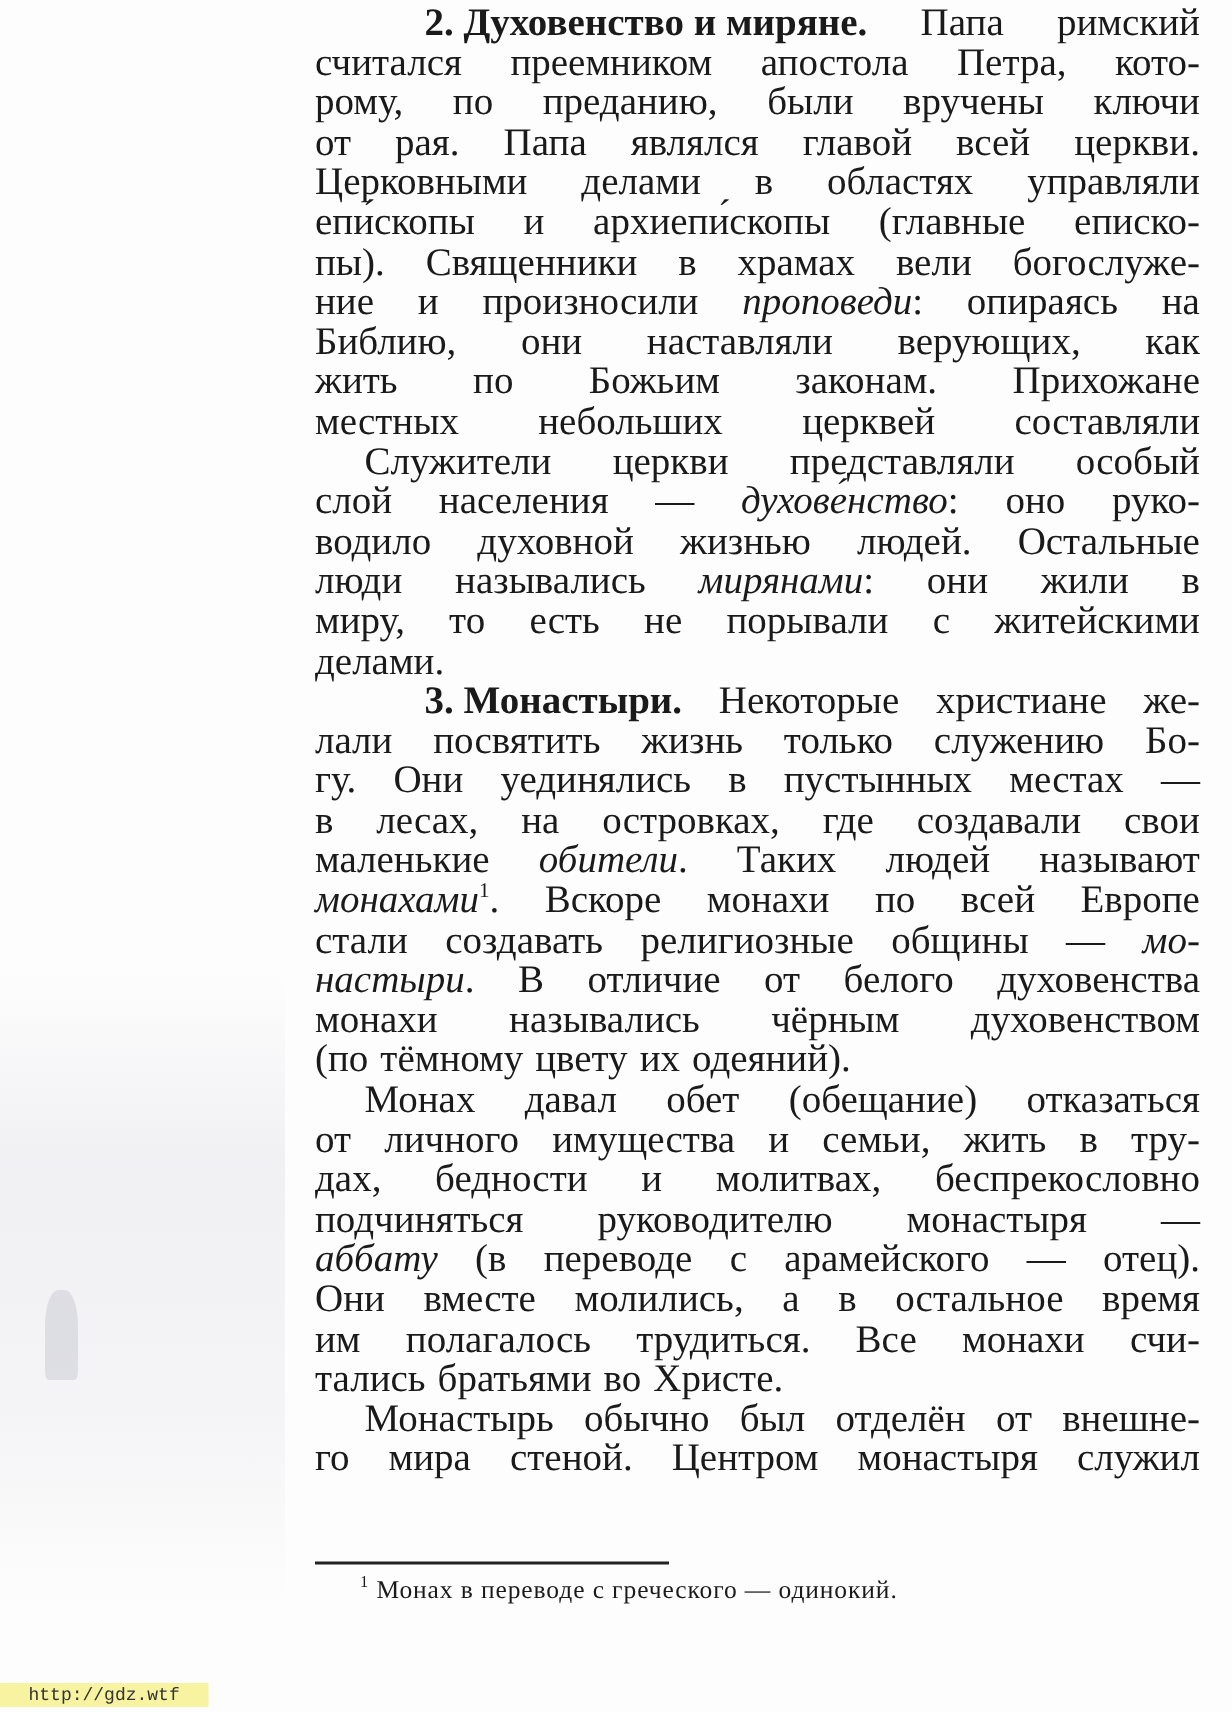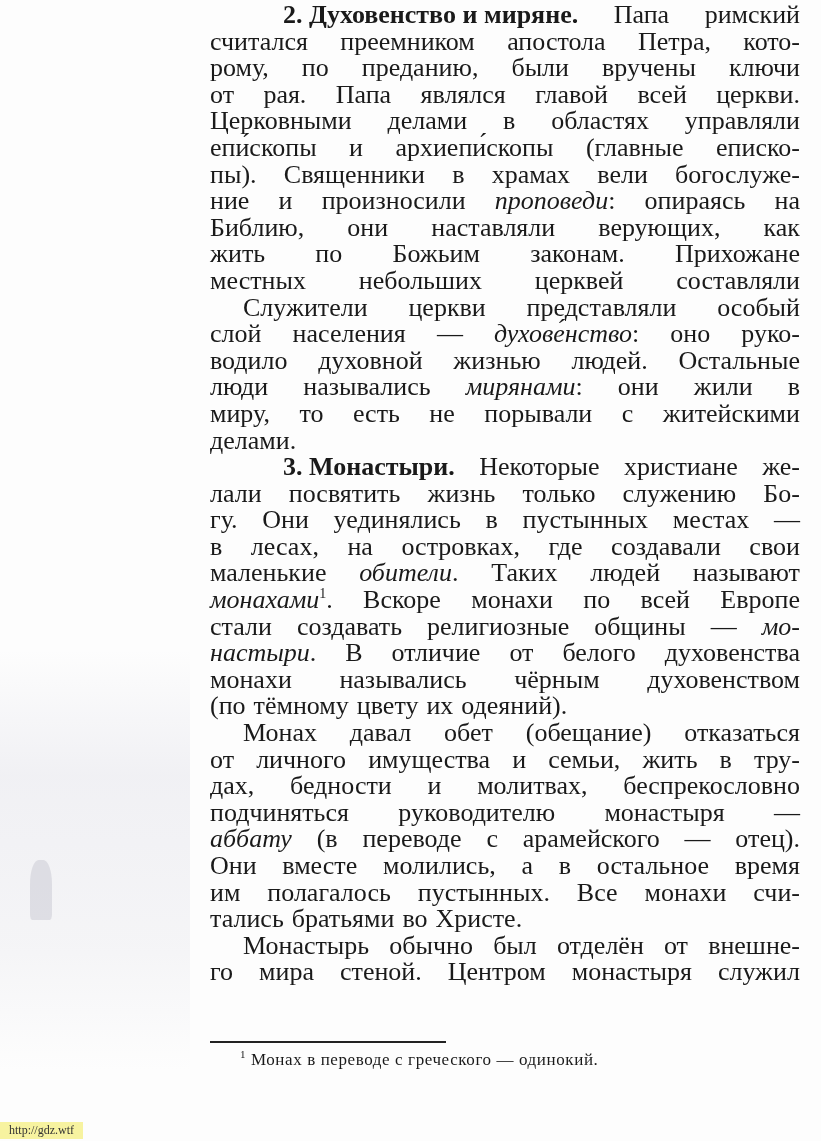--- a/index.html
+++ b/index.html
@@ -38,23 +38,23 @@
     .footnote {
       position: absolute; left: 240px; top: 1050px;
       font-family: "Liberation Serif", "DejaVu Serif", serif; font-size: 17px; letter-spacing: 0.6px;
     }
     .footnote sup { font-size: 11px; vertical-align: 7px; }
     .page-number {
       position: absolute; left: 210px; top: 1148px;
       font-family: Liberation Sans, sans-serif; font-size: 24px;
     }
     .watermark {
-      position: absolute; left: 0; top: 1122px; padding: 1px 9px;
+      position: absolute; left: 0; top: 1122px; padding: 1px 19px;
       background: #f7f3a0; color: #333;
-      font-family: Liberation Serif, serif; font-size: 12px;
+      font-family: Liberation Mono, monospace; font-size: 12px;
     }
   </style>
 </head>
 <body>
 
 <div class="margin-art">
   <div class="figure"></div>
 </div>
 
 <div class="page-text" id="page-text">
@@ -298,21 +298,21 @@
       <span class="w"><span>вместе</span></span>
       <span class="w"><span>молились,</span></span>
       <span class="w"><span>а</span></span>
       <span class="w"><span>в</span></span>
       <span class="w"><span>остальное</span></span>
       <span class="w"><span>время</span></span>
     </div>
     <div class="line">
       <span class="w"><span>им</span></span>
       <span class="w"><span>полагалось</span></span>
-      <span class="w"><span>пустынных.</span></span>
+      <span class="w"><span>трудиться.</span></span>
       <span class="w"><span>Все</span></span>
       <span class="w"><span>монахи</span></span>
       <span class="w"><span>счи-</span></span>
     </div>
     <div class="line last">
       <span class="w"><span>тались</span></span>
       <span class="w"><span>братьями</span></span>
       <span class="w"><span>во</span></span>
       <span class="w"><span>Христе.</span></span>
     </div>

